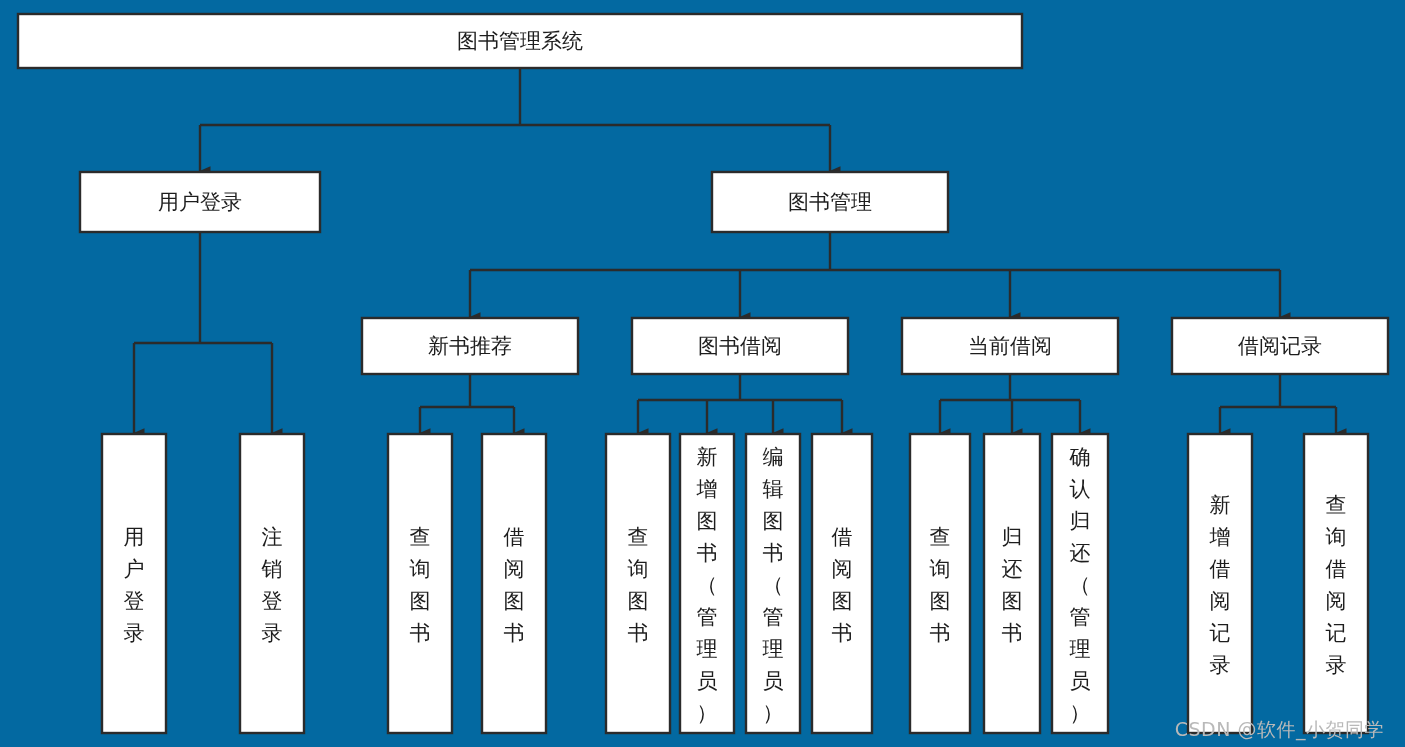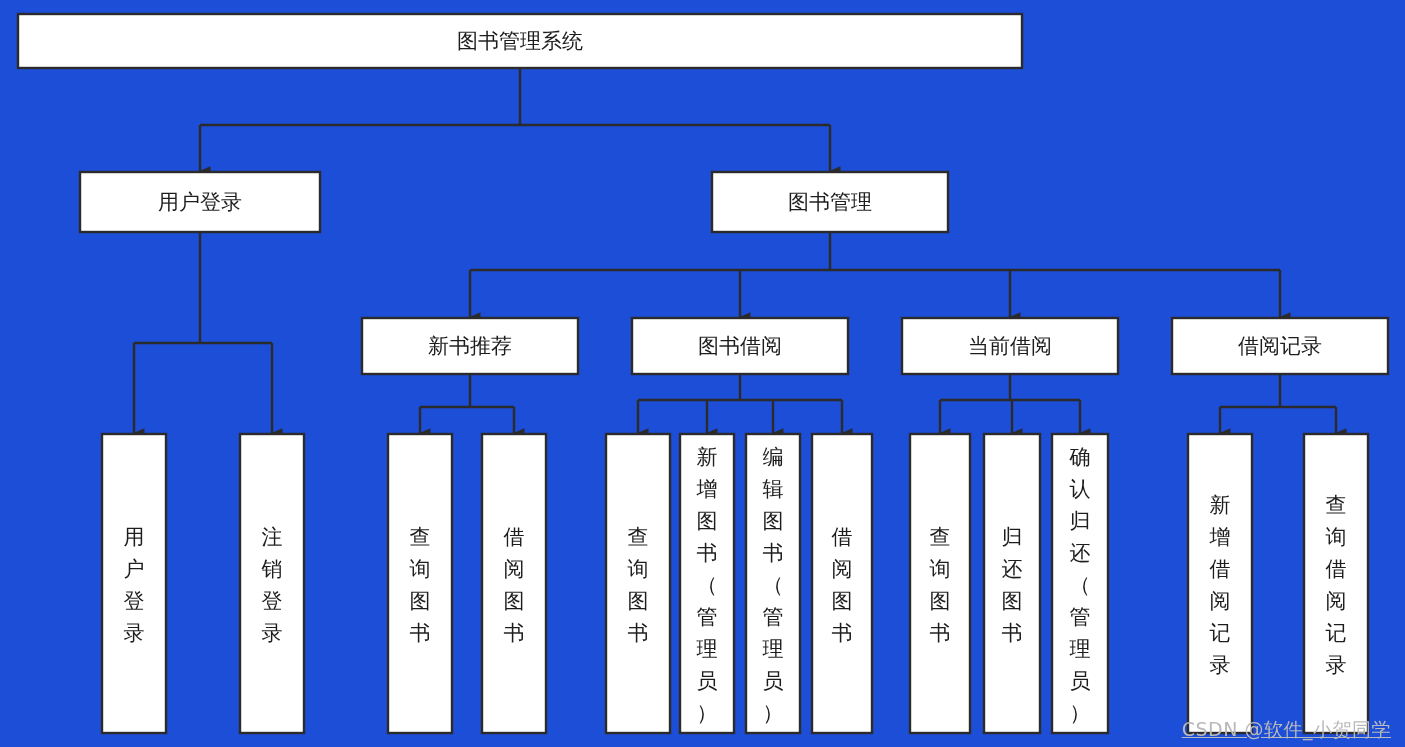--- a/index.html
+++ b/index.html
@@ -8,21 +8,21 @@
     padding: 0;
     background: #ffffff;
   }
   body {
     font-family: "DejaVu Sans", "Liberation Sans", sans-serif;
   }
   #diagram-root {
     position: relative;
     width: 1405px;
     height: 747px;
-    background: #1d4ed8;
+    background: #0369a1;
     overflow: hidden;
   }
   svg#flow-svg {
     position: absolute;
     left: 0;
     top: 0;
     width: 1405px;
     height: 747px;
   }
   .node-box {
@@ -46,30 +46,29 @@
   }
   .node-label-v {
     font-family: "DejaVu Sans", "Liberation Sans", sans-serif;
     font-size: 21px;
     fill: #1d1d1d;
     text-anchor: middle;
     white-space: pre;
   }
   .watermark-text {
     position: absolute;
-    right: 14px;
+    right: 21px;
     bottom: 4px;
     font-family: "DejaVu Sans", "Liberation Sans", sans-serif;
     font-size: 19px;
     color: #b9b9b9;
     letter-spacing: 0.5px;
     user-select: none;
     pointer-events: none;
     white-space: nowrap;
-    text-decoration: underline;
   }
 </style>
 </head>
 <body>
 
 <div id="diagram-root">
 
   <svg id="flow-svg" viewBox="0 0 1405 747">
     <defs>
       <marker id="arrow-head" viewBox="0 0 12 12" refX="6" refY="11" markerWidth="12" markerHeight="12" orient="auto-start-reverse" markerUnits="userSpaceOnUse">

